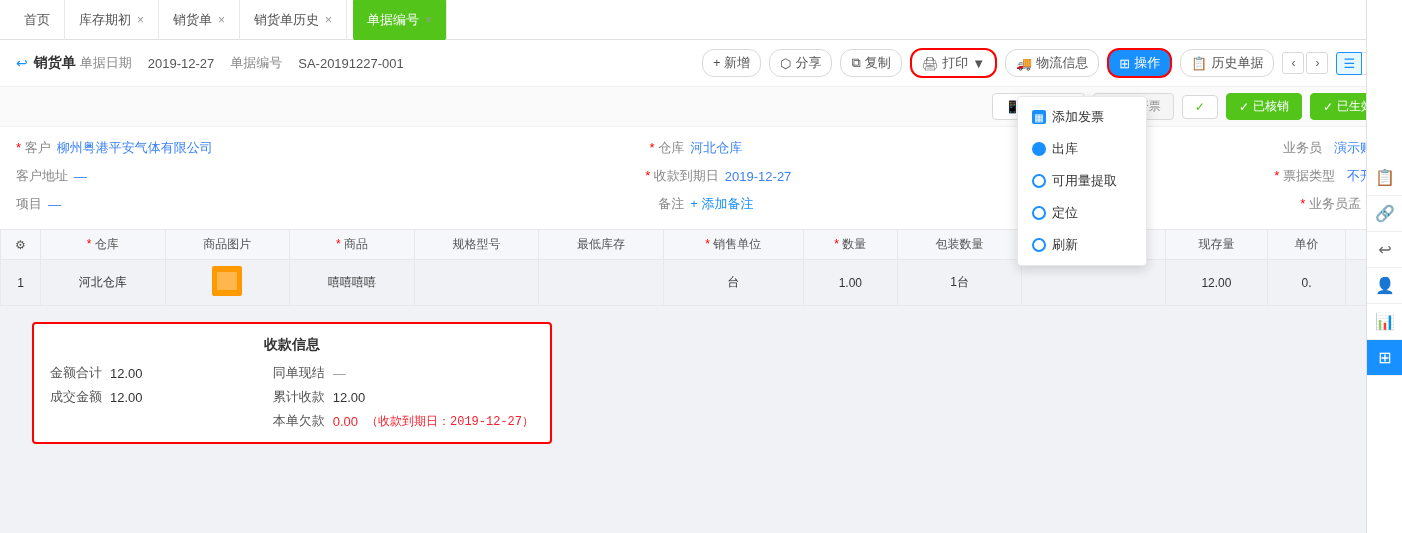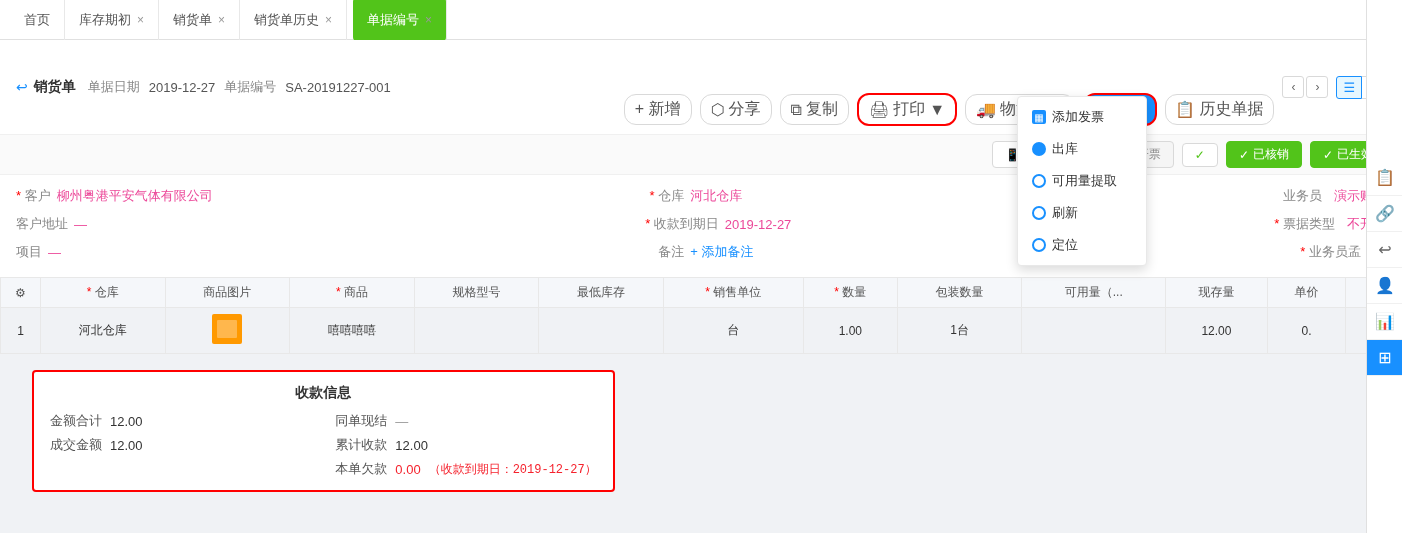--- a/index.html
+++ b/index.html
@@ -28,30 +28,30 @@
     
     .doc-header {
       display: flex; align-items: center; padding: 8px 16px; border-bottom: 1px solid #f0f0f0;
       background: #fff; position: relative;
     }
     .doc-title {
       display: flex; align-items: center; gap: 6px; font-size: 14px; font-weight: 500;
     }
     .doc-title-icon { color: #1890ff; }
     .doc-meta {
-      display: flex; align-items: center; gap: 9px; margin-left: 12px; font-size: 13px; color: #555;
+      display: flex; align-items: center; gap: 16px; margin-left: 4px; font-size: 13px; color: #555;
     }
     .doc-meta-label { color: #888; }
     .toolbar {
       margin-left: auto; display: flex; align-items: center; gap: 8px;
     }
     .toolbar-btn {
       display: inline-flex; align-items: center; gap: 4px; padding: 4px 10px;
       border: 1px solid #d9d9d9; border-radius: 12px; background: #fff; cursor: pointer;
-      font-size: 16px; color: #555; white-space: nowrap; margin-top: 45px;
+      font-size: 13px; color: #555; white-space: nowrap;
     }
     .toolbar-btn.active-tab {
       background: #1890ff; color: #fff; border-color: #1890ff;
     }
     .toolbar-btn.print-highlight {
       border: 2px solid red;
     }
 
     
     .action-bar {
@@ -76,21 +76,21 @@
     .form-field {
       display: flex; align-items: center; flex: 1; min-width: 0;
     }
     .form-label {
       color: #888; font-size: 13px; white-space: nowrap; margin-right: 6px;
     }
     .form-label.required::before {
       content: "* "; color: red;
     }
     .form-value {
-      font-size: 13px; color: #ec4899;
+      font-size: 13px; color: #3b82f6;
     }
     .form-value.link { color: #1890ff; cursor: pointer; }
     .business-right {
       margin-left: auto; display: flex; align-items: center; gap: 6px; font-size: 13px;
     }
 
     
     .data-table-wrap {
       padding: 0 0; overflow-x: auto;
     }
@@ -120,21 +120,21 @@
 
     
     .summary-box {
       border: 2px solid red; border-radius: 4px; margin: 10px 16px; padding: 12px 16px;
       background: #fff; display: inline-block; min-width: 520px;
     }
     .summary-title {
       font-size: 14px; font-weight: bold; margin-bottom: 10px; text-align: center;
     }
     .summary-grid {
-      display: grid; grid-template-columns: 1fr 1fr; gap: 6px 24px; text-align: right;
+      display: grid; grid-template-columns: 1fr; gap: 6px 24px; text-align: right;
     }
     .summary-row {
       display: flex; align-items: center; gap: 8px; font-size: 13px;
     }
     .summary-label { color: #555; white-space: nowrap; }
     .summary-value { color: #333; }
     .summary-value.red { color: #f5222d; }
     .summary-value.gray { color: #999; }
 
     
@@ -407,25 +407,25 @@
     <div class="dropdown-menu-item">
       <span class="dropdown-icon-circle filled"></span>
       <span>出库</span>
     </div>
     <div class="dropdown-menu-item">
       <span class="dropdown-icon-circle"></span>
       <span>可用量提取</span>
     </div>
     <div class="dropdown-menu-item">
       <span class="dropdown-icon-circle"></span>
-      <span>刷新</span>
+      <span>定位</span>
     </div>
     <div class="dropdown-menu-item">
       <span class="dropdown-icon-circle"></span>
-      <span>定位</span>
+      <span>刷新</span>
     </div>
   </div>
 
   <div style="position:fixed; right:0; top:0; height:533px; display:flex; flex-direction:column; background:#fff; border-left:1px solid #e0e0e0; width:36px; z-index:500;">
     <div style="height:160px;"></div>
     <div class="sidebar-icon-btn">📋</div>
     <div class="sidebar-icon-btn">🔗</div>
     <div class="sidebar-icon-btn">↩</div>
     <div class="sidebar-icon-btn">👤</div>
     <div class="sidebar-icon-btn">📊</div>

